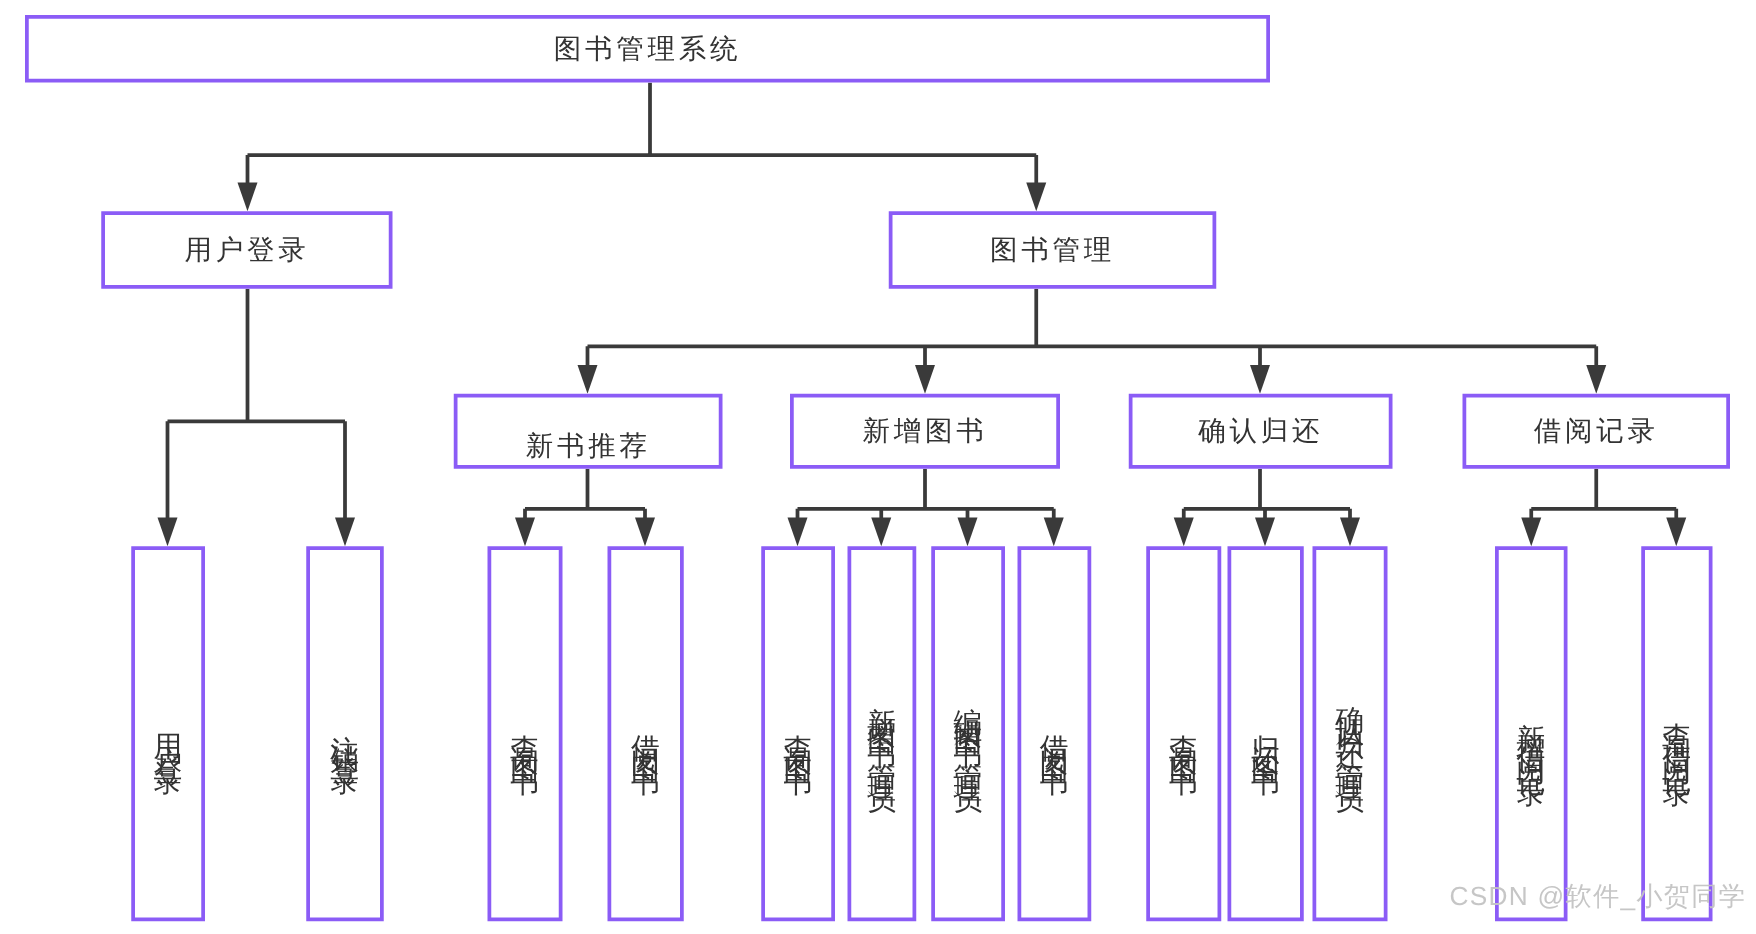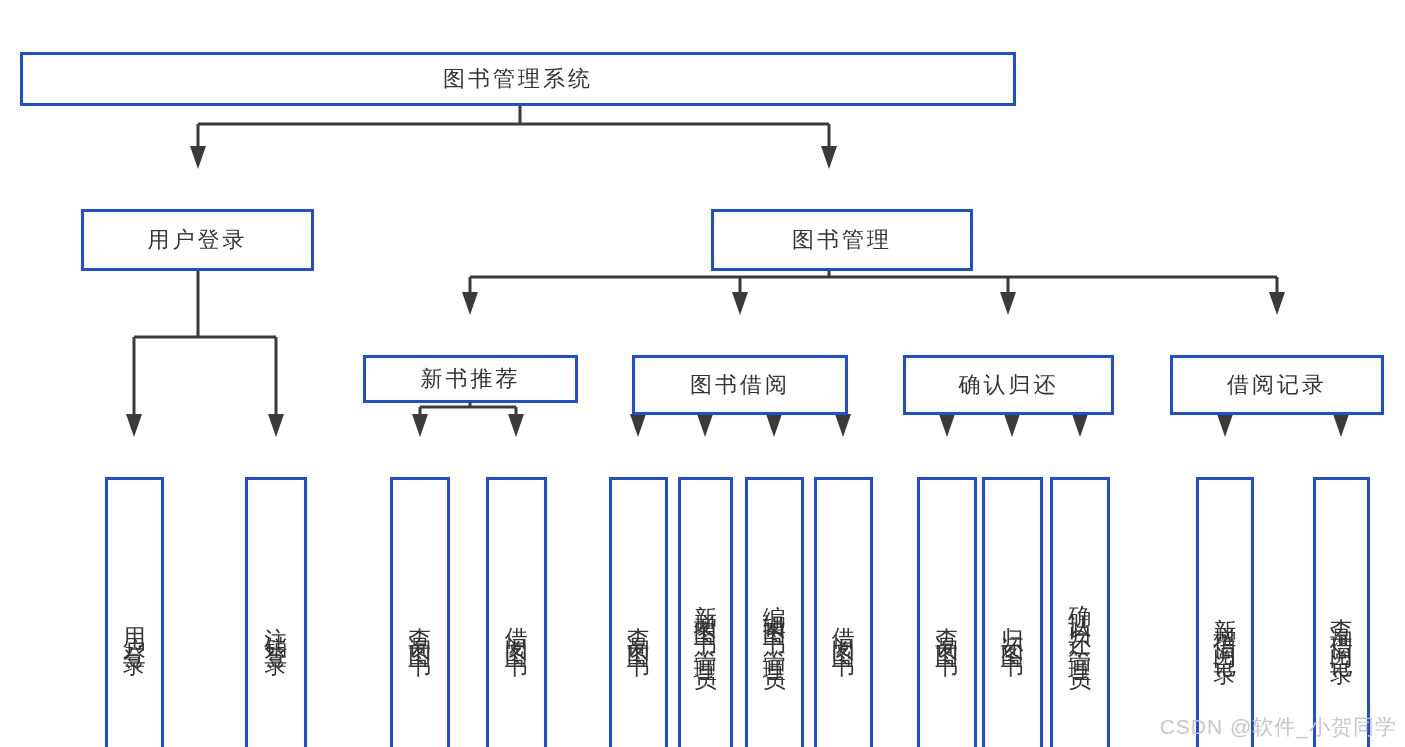--- a/index.html
+++ b/index.html
@@ -5,32 +5,31 @@
   html,body { margin:0; padding:0; background:#fff; }
   .canvas {
     position:relative; width:1405px; height:747px;
     background:#ffffff; overflow:hidden;
     font-family:"Liberation Sans","DejaVu Sans",sans-serif;
     color:#333333;
   }
   .connector-layer { position:absolute; left:0; top:0; z-index:1; }
   .node {
     position:absolute; box-sizing:border-box;
-    background:#ffffff; border:3px solid #1d4ed8;
+    background:#ffffff; border:3px solid #8b5cf6;
     display:flex; align-items:center; justify-content:center;
     z-index:2;
-    margin-top:40px;
   }
   .node.h { font-size:22px; letter-spacing:3px; white-space:nowrap; }
   .node.v .vt {
     writing-mode:vertical-rl; text-orientation:mixed;
     font-size:23px; letter-spacing:9px; line-height:1.15;
   }
   .watermark {
-    position:absolute; right:8px; bottom:6px; z-index:5;
+    position:absolute; right:8px; bottom:16px; z-index:5;
     font-size:21px; letter-spacing:1px;
     color:rgba(195,195,195,0.95); white-space:nowrap;
   }
 </style>
 </head>
 <body>
 
 <div class="canvas">
 
   <svg class="connector-layer" width="1405" height="747" viewBox="0 0 1405 747">
@@ -77,25 +76,25 @@
     <span>图书管理系统</span>
   </div>
 
   <div class="node h" style="left:81px; top:169px; width:233px; height:62px;">
     <span>用户登录</span>
   </div>
   <div class="node h" style="left:711px; top:169px; width:262px; height:62px;">
     <span>图书管理</span>
   </div>
 
-  <div class="node h" style="left:363px; top:315px; width:215px; height:48px;">
+  <div class="node h" style="left:363px; top:315px; width:215px; height:60px;align-items:flex-end;">
     <span>新书推荐</span>
   </div>
   <div class="node h" style="left:632px; top:315px; width:216px; height:60px;">
-    <span>图书借阅</span>
+    <span>新增图书</span>
   </div>
   <div class="node h" style="left:903px; top:315px; width:211px; height:60px;">
     <span>确认归还</span>
   </div>
   <div class="node h" style="left:1170px; top:315px; width:214px; height:60px;">
     <span>借阅记录</span>
   </div>
 
   <div class="node v" style="left:105px; top:437px; width:59px; height:300px;">
     <span class="vt">用户登录</span>

